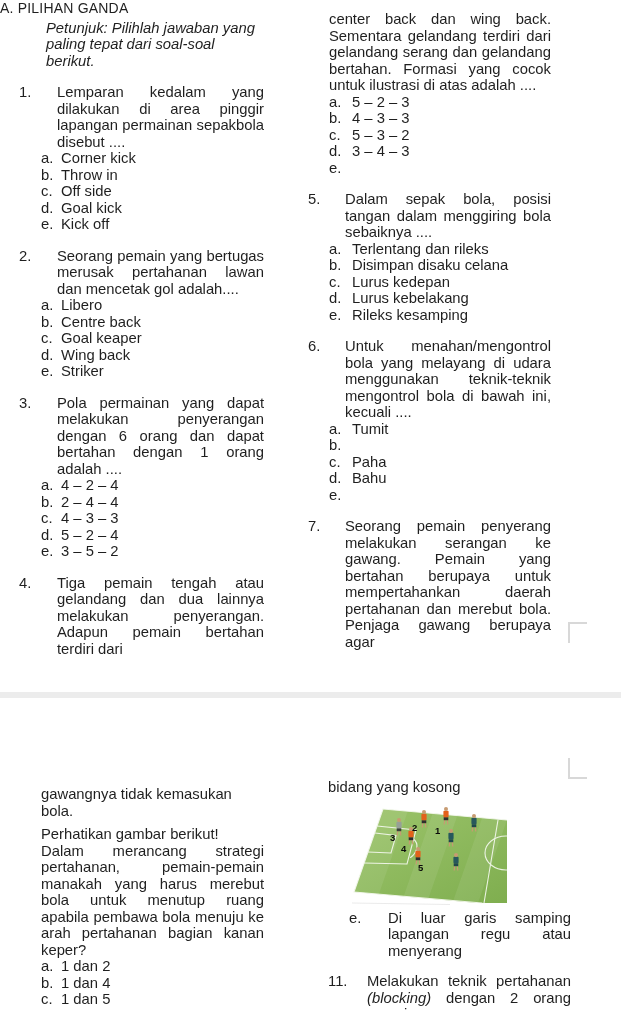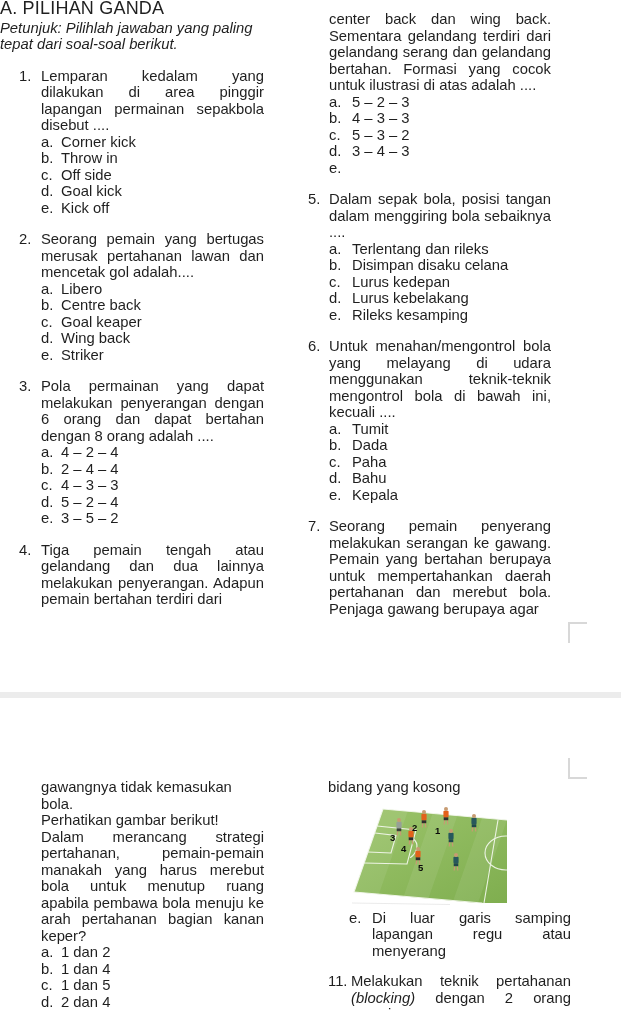--- a/index.html
+++ b/index.html
@@ -13,39 +13,39 @@
     line-height: 16.5px;
     color: #1f1f1f;
     overflow: hidden;
   }
   .col { position: absolute; }
   .colL1 { left: 0;   top: 17;  width: 264px; }
   .colR1 { left: 308px; top: 11px; width: 243px; }
   .colL2 { left: 0;   top: 779px; width: 264px; }
   .colR2 { left: 328px; top: 779px; width: 243px; }
 
-  .heading { font-size: 18px; font-weight: 400; letter-spacing: 0.2px; }
-  .instr { font-style: italic; margin-top: 3px; margin-bottom: 4px; }
+  .heading { font-size: 14px; font-weight: 400; letter-spacing: 0.2px; }
+  .instr { font-style: italic; margin-top: 3px; margin-bottom: 4px; padding-left: 46px; }
 
   .q { display: flex; margin-top: 15px; }
   .colL1 .q, .colL2 .q { padding-left: 19px; }
   .qn { flex: 0 0 22px; }
   .colR1 .qn { flex-basis: 21px; }
   .qb { flex: 1; }
-  .just { text-align: justify; }
+  .just { text-align: justify; margin-left: 16px; }
 
   .opt { display: flex; }
   .ol { flex: 0 0 20px; }
   .colR1 .ol, .colR2 .ol { flex: 0 0 23px; }
   .ot { flex: 1; }
 
   .cont { margin-left: 21px; }
   .indent { margin-left: 21px; }
 
-  .colL2 .frag { margin-left: 41px; }
+  .colL2 .frag { margin-left: 41px; margin-top: 7px; }
   .colL2 .para { margin-left: 41px; }
   .colL2 .opts { margin-left: 41px; }
 
   .colR2 .frag { }
   .figure { display: block; margin: 10px 0 0 22px; }
   .colR2 .opt { margin-left: 21px; margin-top: 5px; }
   .q11 { display: flex; margin-top: 14px; }
   .q11 .qn { flex: 0 0 23px; }
   .ital { font-style: italic; }
 
@@ -124,21 +124,21 @@
         <div class="opt">
             <span class="ol">e.</span>
             <span class="ot">Striker</span>
           </div>
       </div>
     </div>
 
     <div class="q">
       <span class="qn">3.</span>
       <div class="qb">
-        <div class="just">Pola permainan yang dapat melakukan penyerangan dengan 6 orang dan dapat bertahan dengan 8 orang adalah ....</div>
+        <div class="just">Pola permainan yang dapat melakukan penyerangan dengan 6 orang dan dapat bertahan dengan 1 orang adalah ....</div>
         <div class="opt">
             <span class="ol">a.</span>
             <span class="ot">4 – 2 – 4</span>
           </div>
         <div class="opt">
             <span class="ol">b.</span>
             <span class="ot">2 – 4 – 4</span>
           </div>
         <div class="opt">
             <span class="ol">c.</span>
@@ -217,33 +217,31 @@
     <div class="q">
       <span class="qn">6.</span>
       <div class="qb">
         <div class="just">Untuk menahan/mengontrol bola yang melayang di udara menggunakan teknik-teknik mengontrol bola di bawah ini, kecuali ....</div>
         <div class="opt">
             <span class="ol">a.</span>
             <span class="ot">Tumit</span>
           </div>
         <div class="opt">
             <span class="ol">b.</span>
-            <span class="ot">Dada</span>
           </div>
         <div class="opt">
             <span class="ol">c.</span>
             <span class="ot">Paha</span>
           </div>
         <div class="opt">
             <span class="ol">d.</span>
             <span class="ot">Bahu</span>
           </div>
         <div class="opt">
             <span class="ol">e.</span>
-            <span class="ot">Kepala</span>
           </div>
       </div>
     </div>
 
     <div class="q">
       <span class="qn">7.</span>
       <div class="qb">
         <div class="just">Seorang pemain penyerang melakukan serangan ke gawang. Pemain yang bertahan berupaya untuk mempertahankan daerah pertahanan dan merebut bola. Penjaga gawang berupaya agar</div>
       </div>
     </div>

